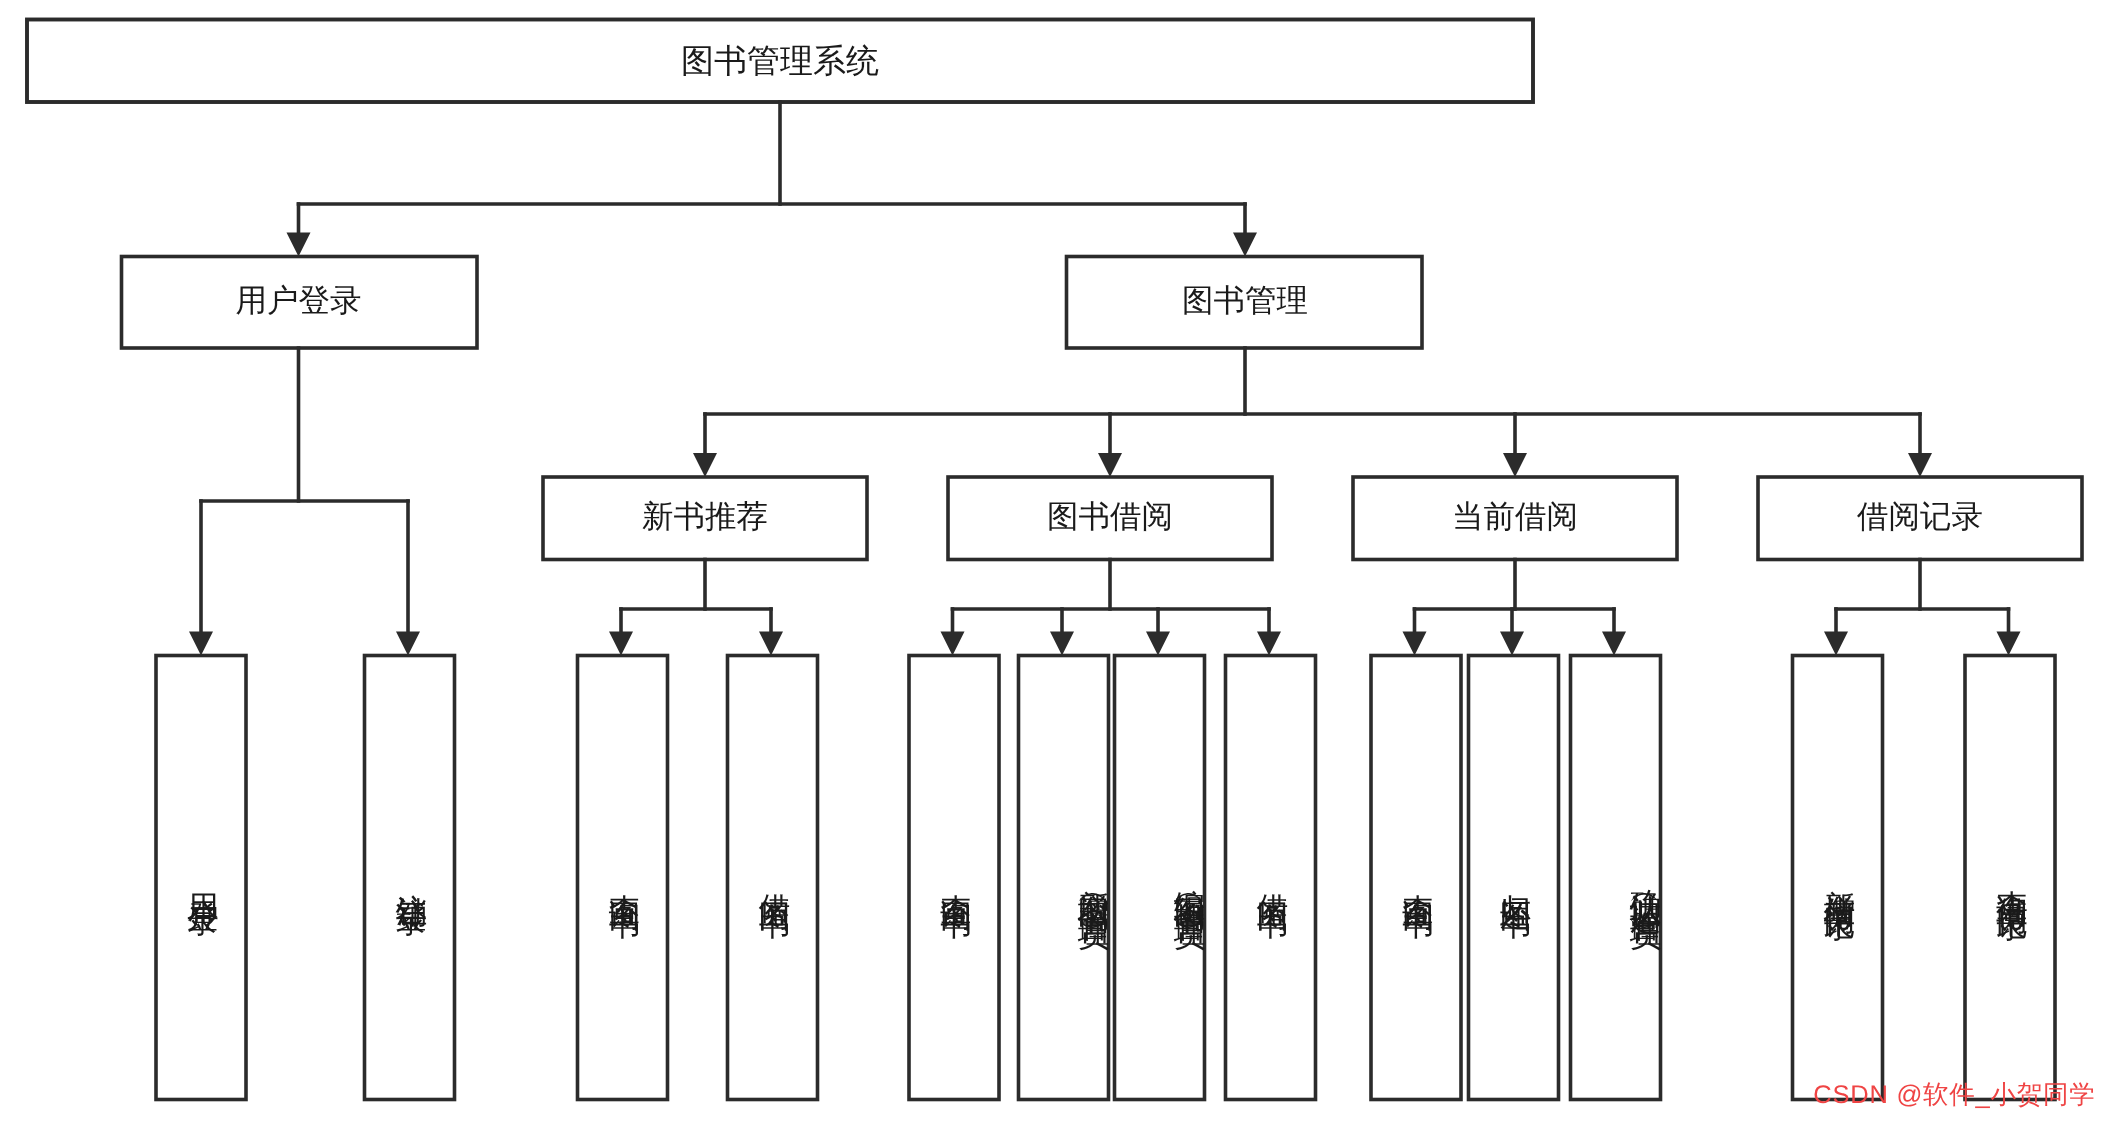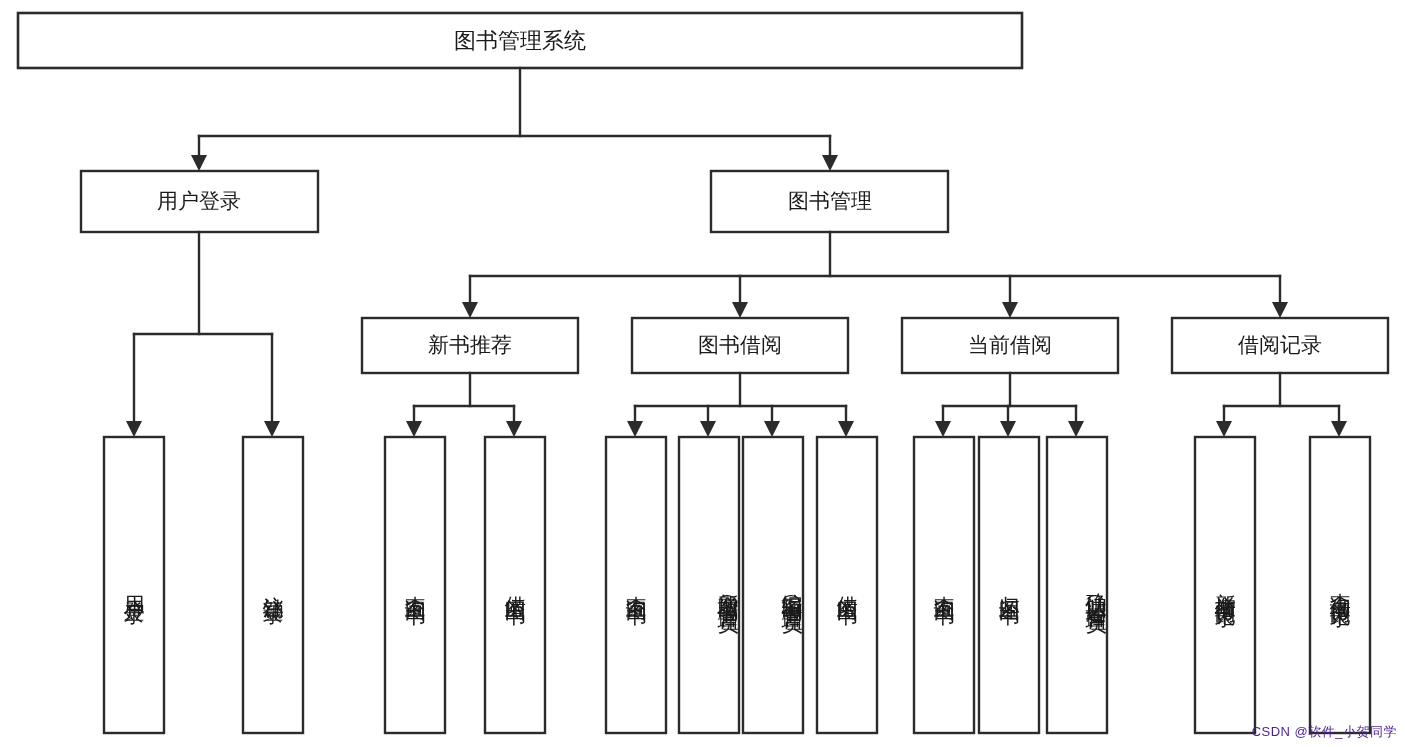--- a/index.html
+++ b/index.html
@@ -64,22 +64,22 @@
     justify-content: center;
     white-space: nowrap;
     pointer-events: none;
     user-select: none;
   }
   .watermark {
     position: absolute;
     right: 8px;
     bottom: 6px;
     font-family: "Liberation Sans", "DejaVu Sans", sans-serif;
-    font-size: 13px;
-    color: #4c1d95;
+    font-size: 17px;
+    color: #ef4444;
     letter-spacing: 0.5px;
     white-space: nowrap;
   }
 </style>
 </head>
 <body>
 
 <div id="diagram-root">
 
   <svg class="diagram" viewBox="0 0 1405 747" xmlns="http://www.w3.org/2000/svg">

